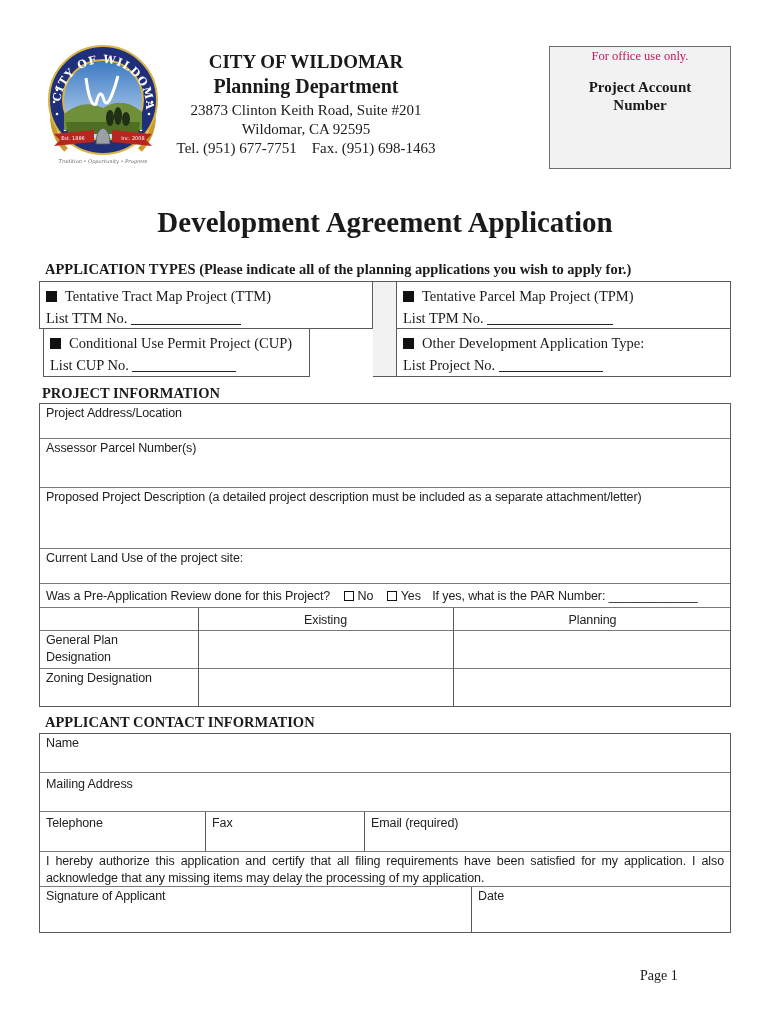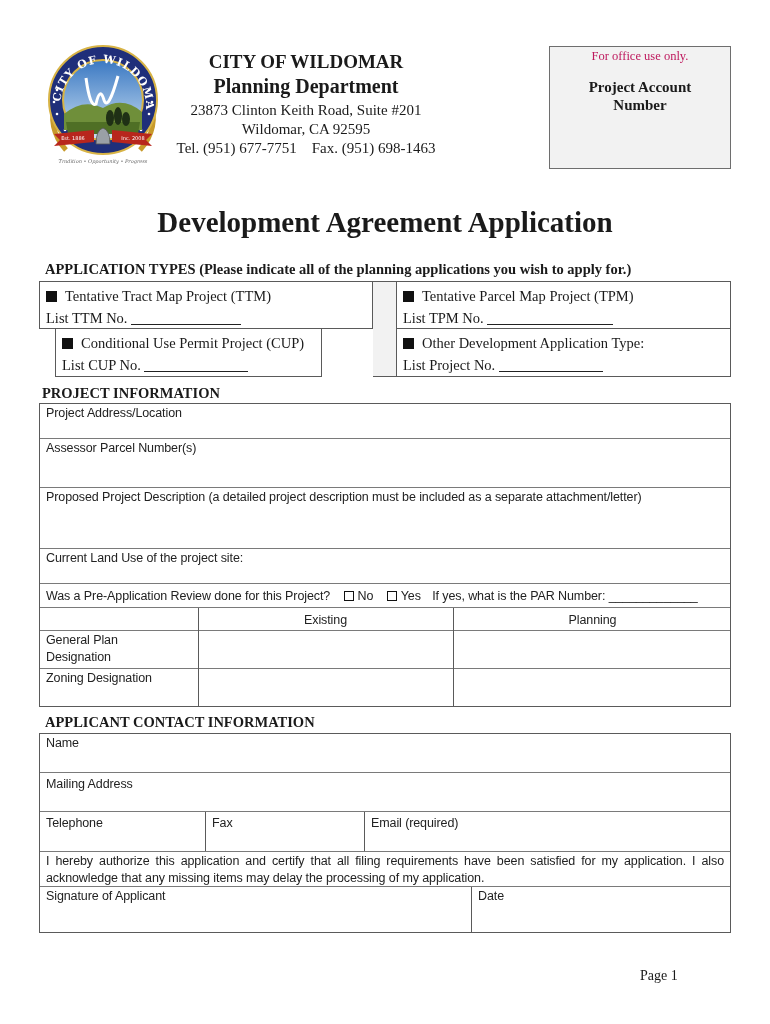--- a/index.html
+++ b/index.html
@@ -116,21 +116,21 @@
 <div class="abs title">Development Agreement Application</div>
 
 <div class="abs section-h" style="left:45px; top:261px;">APPLICATION TYPES (Please indicate all of the planning applications you wish to apply for.)</div>
 
 <div class="abs" style="left:39px; top:281px; width:692px; height:96px;">
 
   <div class="abs at-cell" style="left:0; top:0; width:334px; height:48px;">
     <div><span class="sq"></span><span>Tentative Tract Map Project (TTM)</span></div>
     <div><span>List TTM No.</span> <span class="blank" style="width:110px;"></span></div>
   </div>
-  <div class="abs at-cell" style="left:16px; top:47px; width:267px; height:49px;">
+  <div class="abs at-cell" style="left:4px; top:47px; width:267px; height:49px;">
     <div><span class="sq"></span><span>Conditional Use Permit Project (CUP)</span></div>
     <div><span>List CUP No.</span> <span class="blank" style="width:104px;"></span></div>
   </div>
 
   <div class="abs at-gap" style="left:334px; top:0; width:23px; height:96px;"></div>
 
   <div class="abs at-cell" style="left:357px; top:0; width:335px; height:48px;">
     <div><span class="sq"></span><span>Tentative Parcel Map Project (TPM)</span></div>
     <div><span>List TPM No.</span> <span class="blank" style="width:126px;"></span></div>
   </div>

